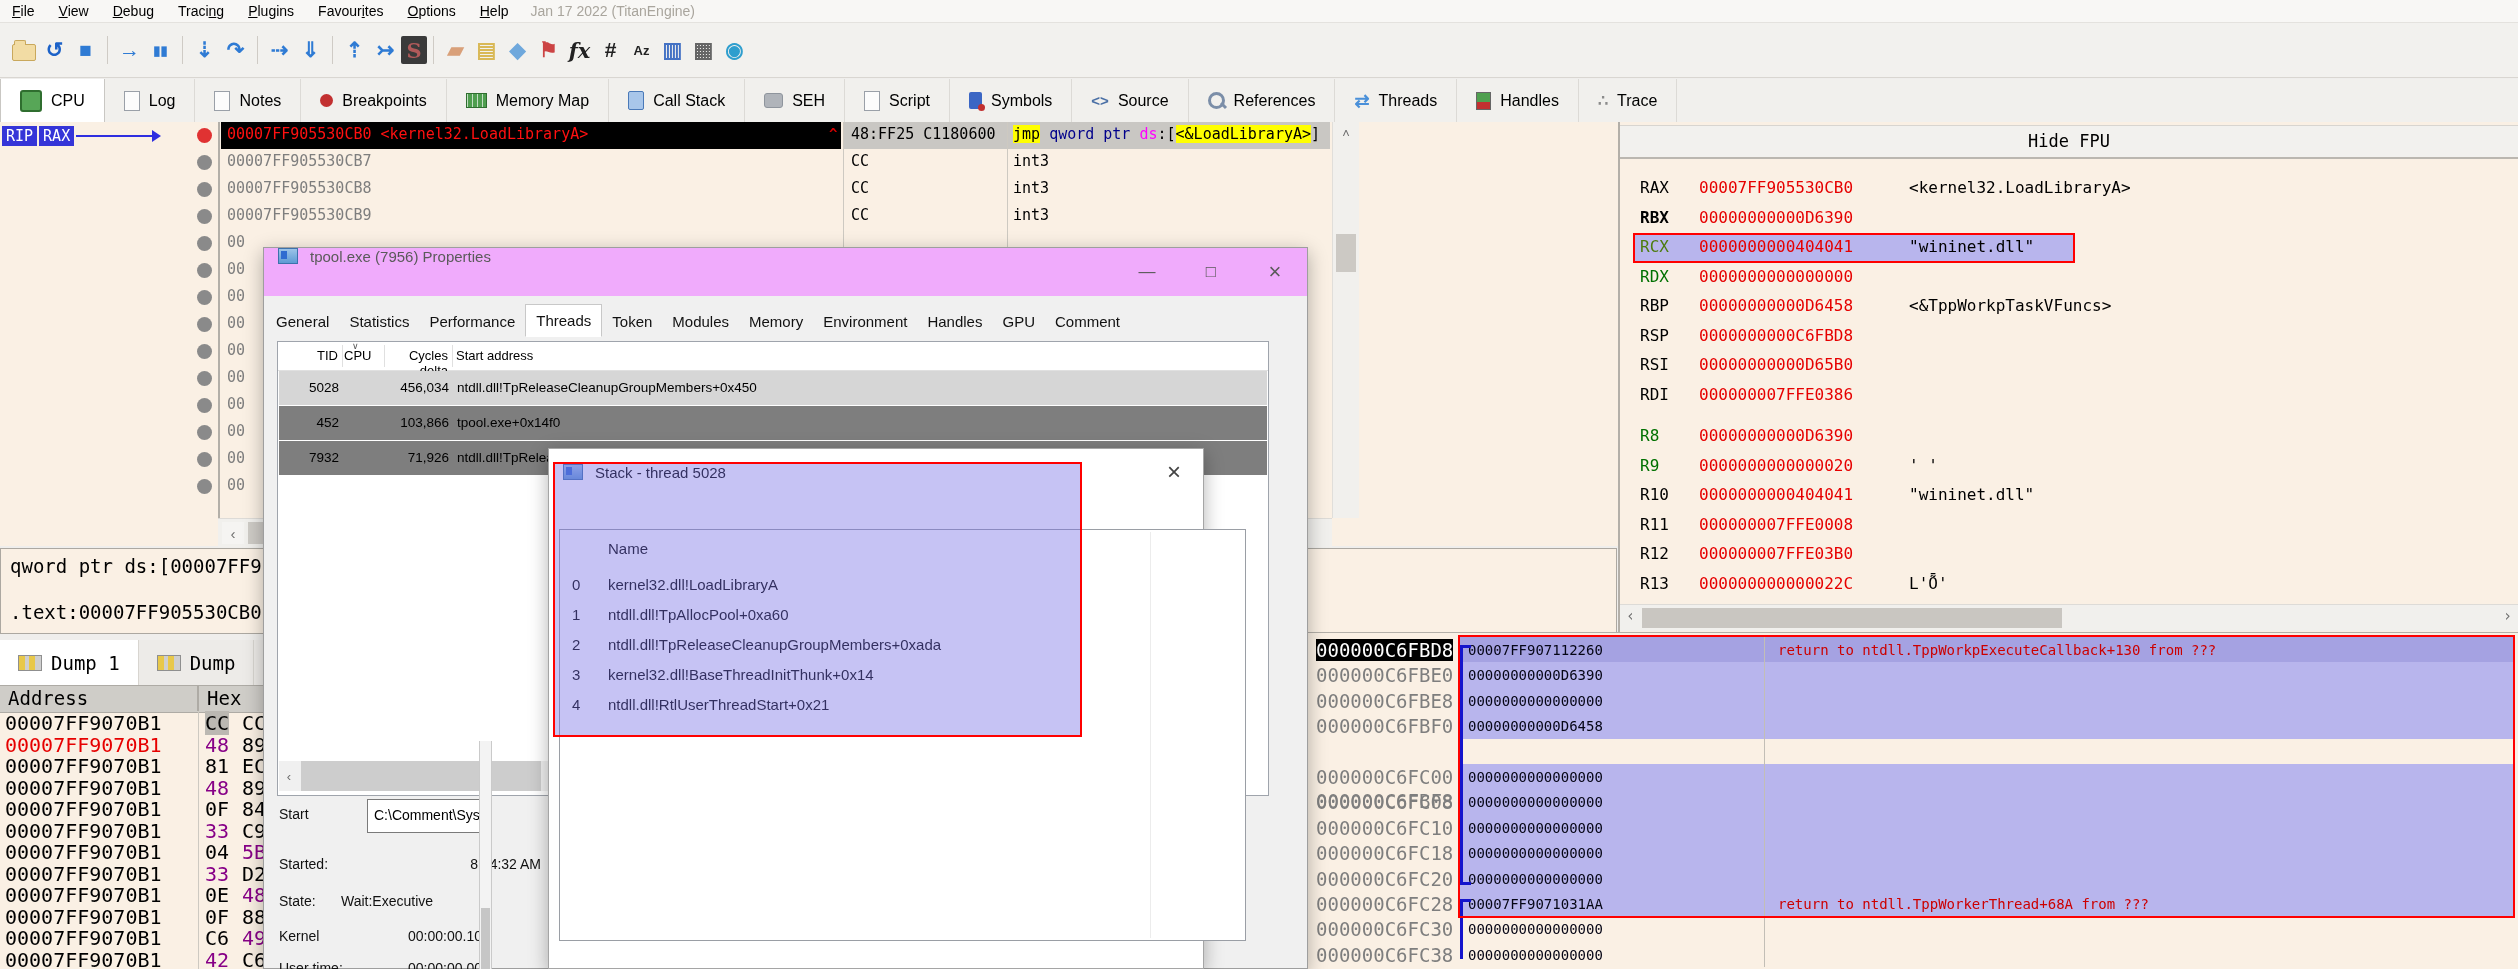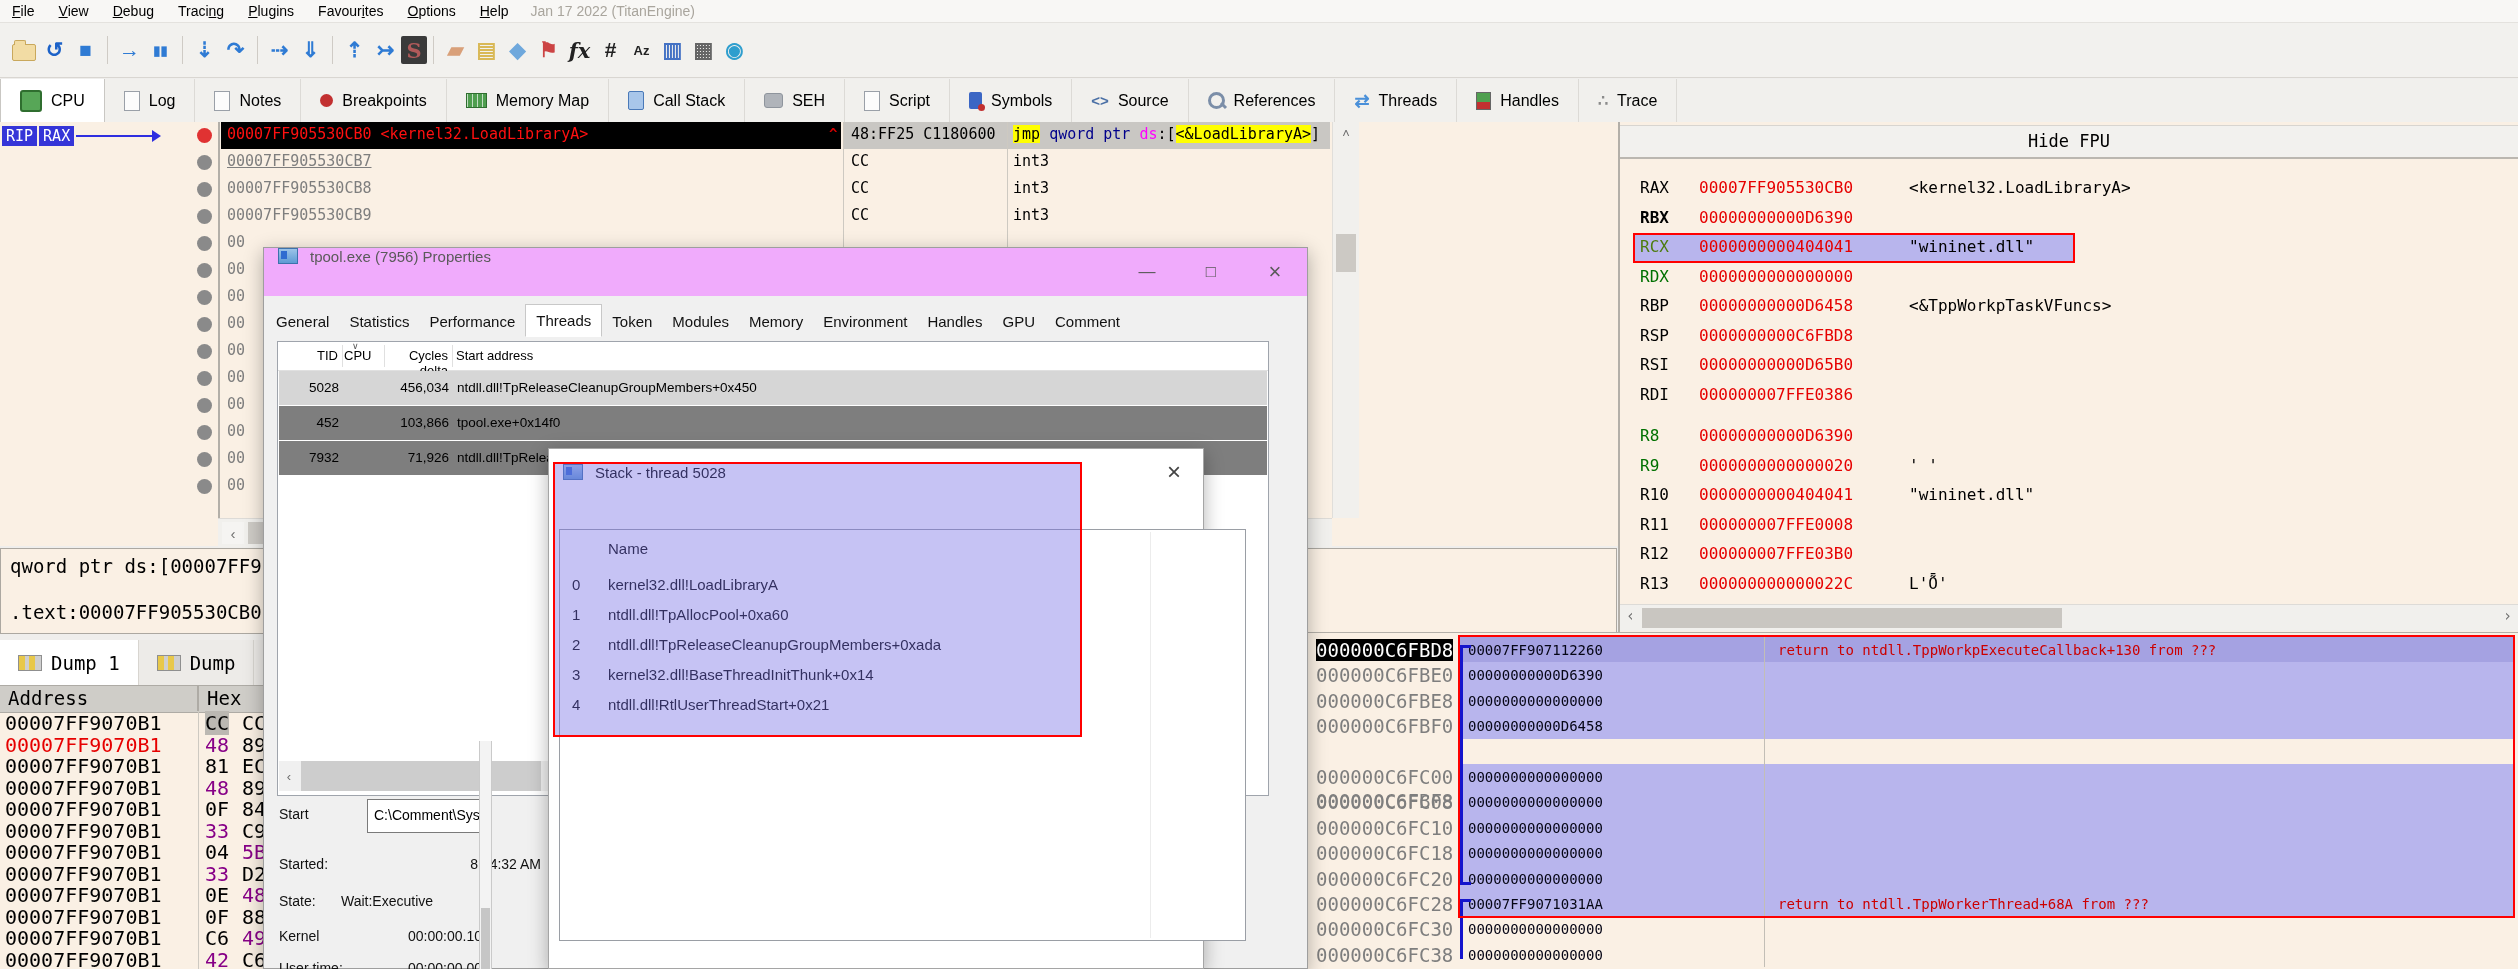--- a/index.html
+++ b/index.html
@@ -286,21 +286,21 @@
         <div class="selbg-addr"></div>
         <div class="selbg-code"></div>
         <div class="bpdot" style="top: 6px; background: rgb(224, 50, 50);"></div>
         <span class="dr-addr mono" style="color: rgb(255, 16, 16);">00007FF905530CB0 &lt;kernel32.LoadLibraryA&gt;</span>
         <span class="caret-up mono">^</span>
         <span class="dr-bytes mono">48:FF25 C1180600</span>
         <span class="dr-instr mono"><span style="color: rgb(0, 0, 0); background: rgb(255, 255, 0);">jmp</span><span style="color: rgb(0, 0, 0);"> </span><span style="color: rgb(0, 0, 139);">qword ptr </span><span style="color: rgb(255, 0, 255);">ds</span><span style="color: rgb(0, 0, 0);">:[</span><span style="color: rgb(0, 0, 0); background: rgb(255, 255, 0);">&lt;&amp;LoadLibraryA&gt;</span><span style="color: rgb(0, 0, 0);">]</span></span>
       </div>
       <div class="drow" style="top: 27px;">
         <div class="bpdot" style="top: 6px; background: rgb(138, 138, 138);"></div>
-        <span class="dr-addr mono" style="color: rgb(126, 126, 126); text-decoration: underline;">00007FF905530CB7</span>
+        <span class="dr-addr mono" style="color: rgb(126, 126, 126);">00007FF905530CB7</span>
         <span class="dr-bytes mono">CC</span>
         <span class="dr-instr mono"><span style="color: rgb(0, 0, 0);">int3</span></span>
       </div>
       <div class="drow" style="top: 54px;">
         <div class="bpdot" style="top: 6px; background: rgb(138, 138, 138);"></div>
         <span class="dr-addr mono" style="color: rgb(126, 126, 126);">00007FF905530CB8</span>
         <span class="dr-bytes mono">CC</span>
         <span class="dr-instr mono"><span style="color: rgb(0, 0, 0);">int3</span></span>
       </div>
       <div class="drow" style="top: 81px;">

